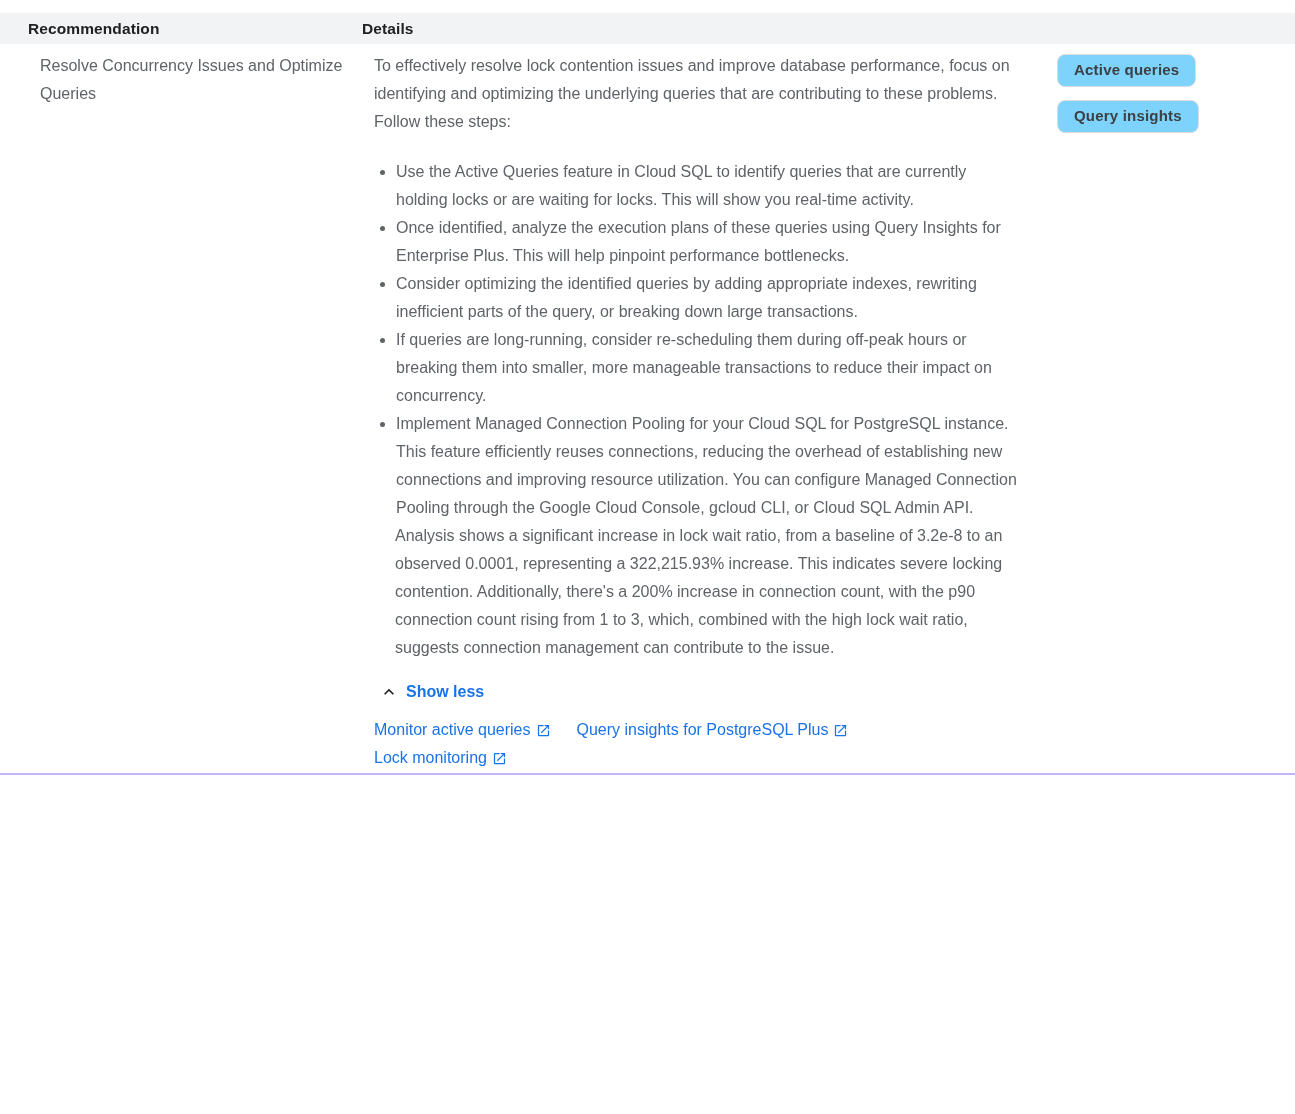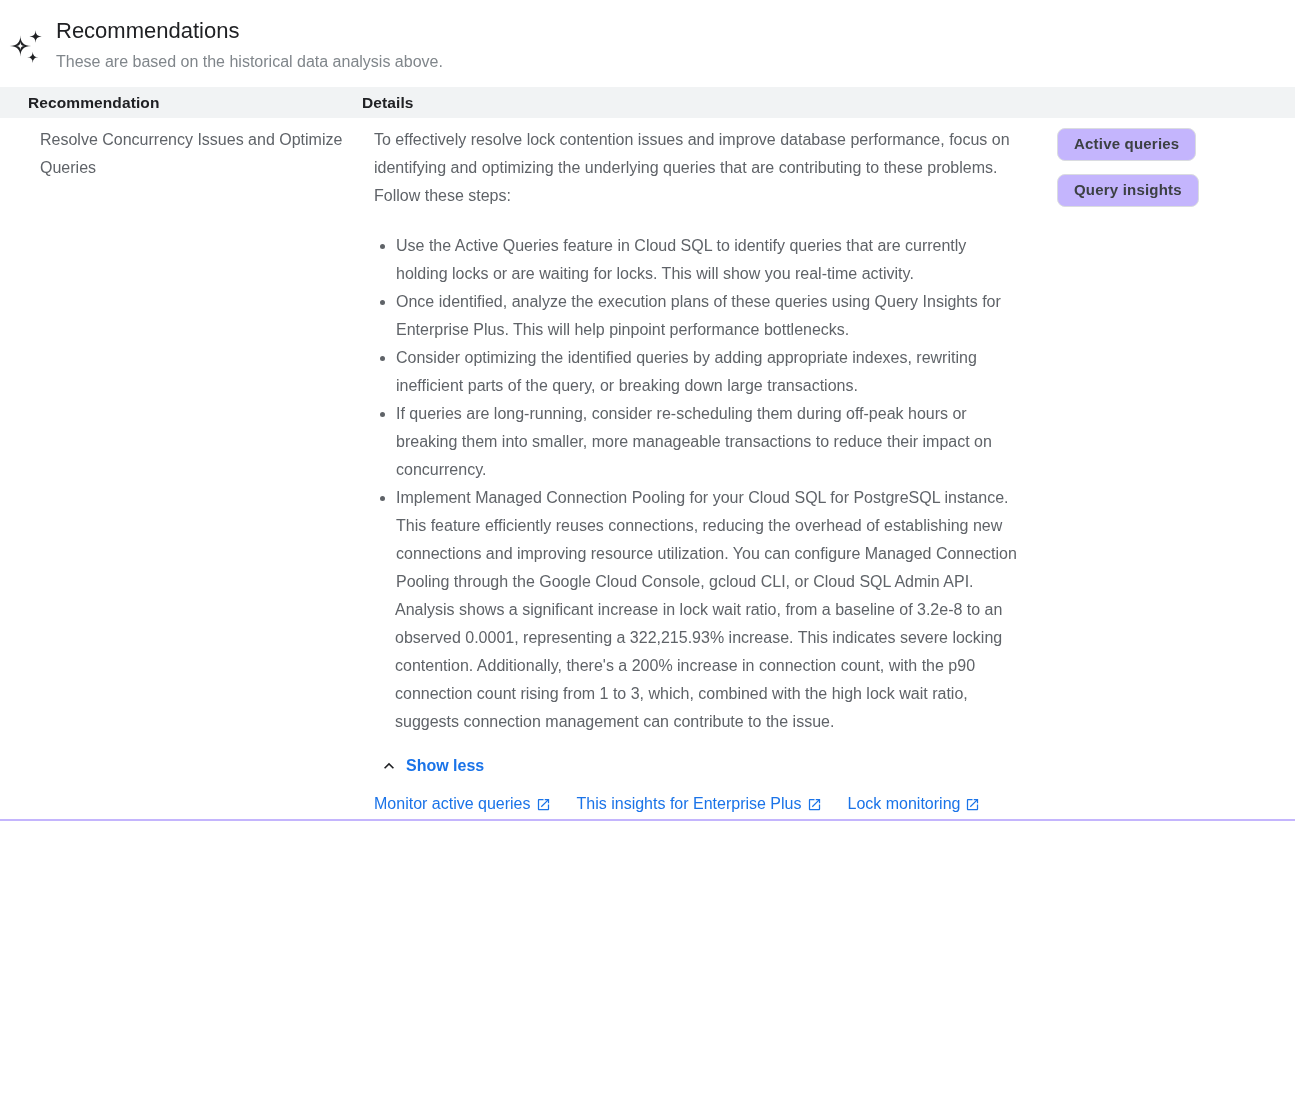--- a/index.html
+++ b/index.html
@@ -136,55 +136,39 @@
   
   .actions {
     display: flex;
     flex-direction: column;
     align-items: flex-start;
     gap: 13px;
     padding-top: 2px;
   }
   .chip-button {
     appearance: none;
-    background: #c4b5fd;
+    background: #7dd3fc;
     border: 1px solid #dadce0;
     border-radius: 8px;
     padding: 5px 16px 6px;
     font-family: "Liberation Sans", sans-serif;
     font-size: 15px;
     font-weight: 700;
     letter-spacing: 0.2px;
     color: #3c4043;
     line-height: 20px;
     cursor: pointer;
     white-space: nowrap;
   }
 </style>
 </head>
 <body>
 
 <div class="page">
 
-  <div class="panel-header">
-    <div class="spark-wrap">
-      <svg width="36" height="36" viewBox="0 0 32 32" aria-hidden="true">
-        <g fill="#202124">
-          <path d="M11 6.5 Q11 16 20.5 16 Q11 16 11 25.5 Q11 16 1.5 16 Q11 16 11 6.5 Z
-                   M11 12.2 Q11 16 14.8 16 Q11 16 11 19.8 Q11 16 7.2 16 Q11 16 11 12.2 Z" fill-rule="evenodd"></path>
-          <path d="M24.5 2 Q24.5 7.5 30 7.5 Q24.5 7.5 24.5 13 Q24.5 7.5 19 7.5 Q24.5 7.5 24.5 2 Z"></path>
-          <path d="M22 21 Q22 26 27 26 Q22 26 22 31 Q22 26 17 26 Q22 26 22 21 Z"></path>
-        </g>
-      </svg>
-    </div>
-    <div class="header-text">
-      <div class="panel-title">Recommendations</div>
-      <div class="panel-subtitle">These are based on the historical data analysis above.</div>
-    </div>
-  </div>
 
   <div class="thead">
     <div class="th col1">Recommendation</div>
     <div class="th col2">Details</div>
     <div class="col3"></div>
   </div>
 
   <div class="trow">
 
     <div class="rec-name col1">Resolve Concurrency Issues and Optimize Queries</div>
@@ -210,21 +194,21 @@
       </a>
 
       <div class="doc-links">
         <a class="doc-link">
           <span class="link-text">Monitor active queries</span>
           <svg width="15" height="15" viewBox="0 0 24 24" aria-hidden="true">
             <path d="M19 19H5V5h7V3H5c-1.11 0-2 .9-2 2v14c0 1.1.89 2 2 2h14c1.1 0 2-.9 2-2v-7h-2v7zM14 3v2h3.59l-9.83 9.83 1.41 1.41L19 6.41V10h2V3h-7z" fill="#1a73e8"></path>
           </svg>
         </a>
         <a class="doc-link">
-          <span class="link-text">This insights for Enterprise Plus</span>
+          <span class="link-text">Query insights for PostgreSQL Plus</span>
           <svg width="15" height="15" viewBox="0 0 24 24" aria-hidden="true">
             <path d="M19 19H5V5h7V3H5c-1.11 0-2 .9-2 2v14c0 1.1.89 2 2 2h14c1.1 0 2-.9 2-2v-7h-2v7zM14 3v2h3.59l-9.83 9.83 1.41 1.41L19 6.41V10h2V3h-7z" fill="#1a73e8"></path>
           </svg>
         </a>
         <a class="doc-link">
           <span class="link-text">Lock monitoring</span>
           <svg width="15" height="15" viewBox="0 0 24 24" aria-hidden="true">
             <path d="M19 19H5V5h7V3H5c-1.11 0-2 .9-2 2v14c0 1.1.89 2 2 2h14c1.1 0 2-.9 2-2v-7h-2v7zM14 3v2h3.59l-9.83 9.83 1.41 1.41L19 6.41V10h2V3h-7z" fill="#1a73e8"></path>
           </svg>
         </a>

